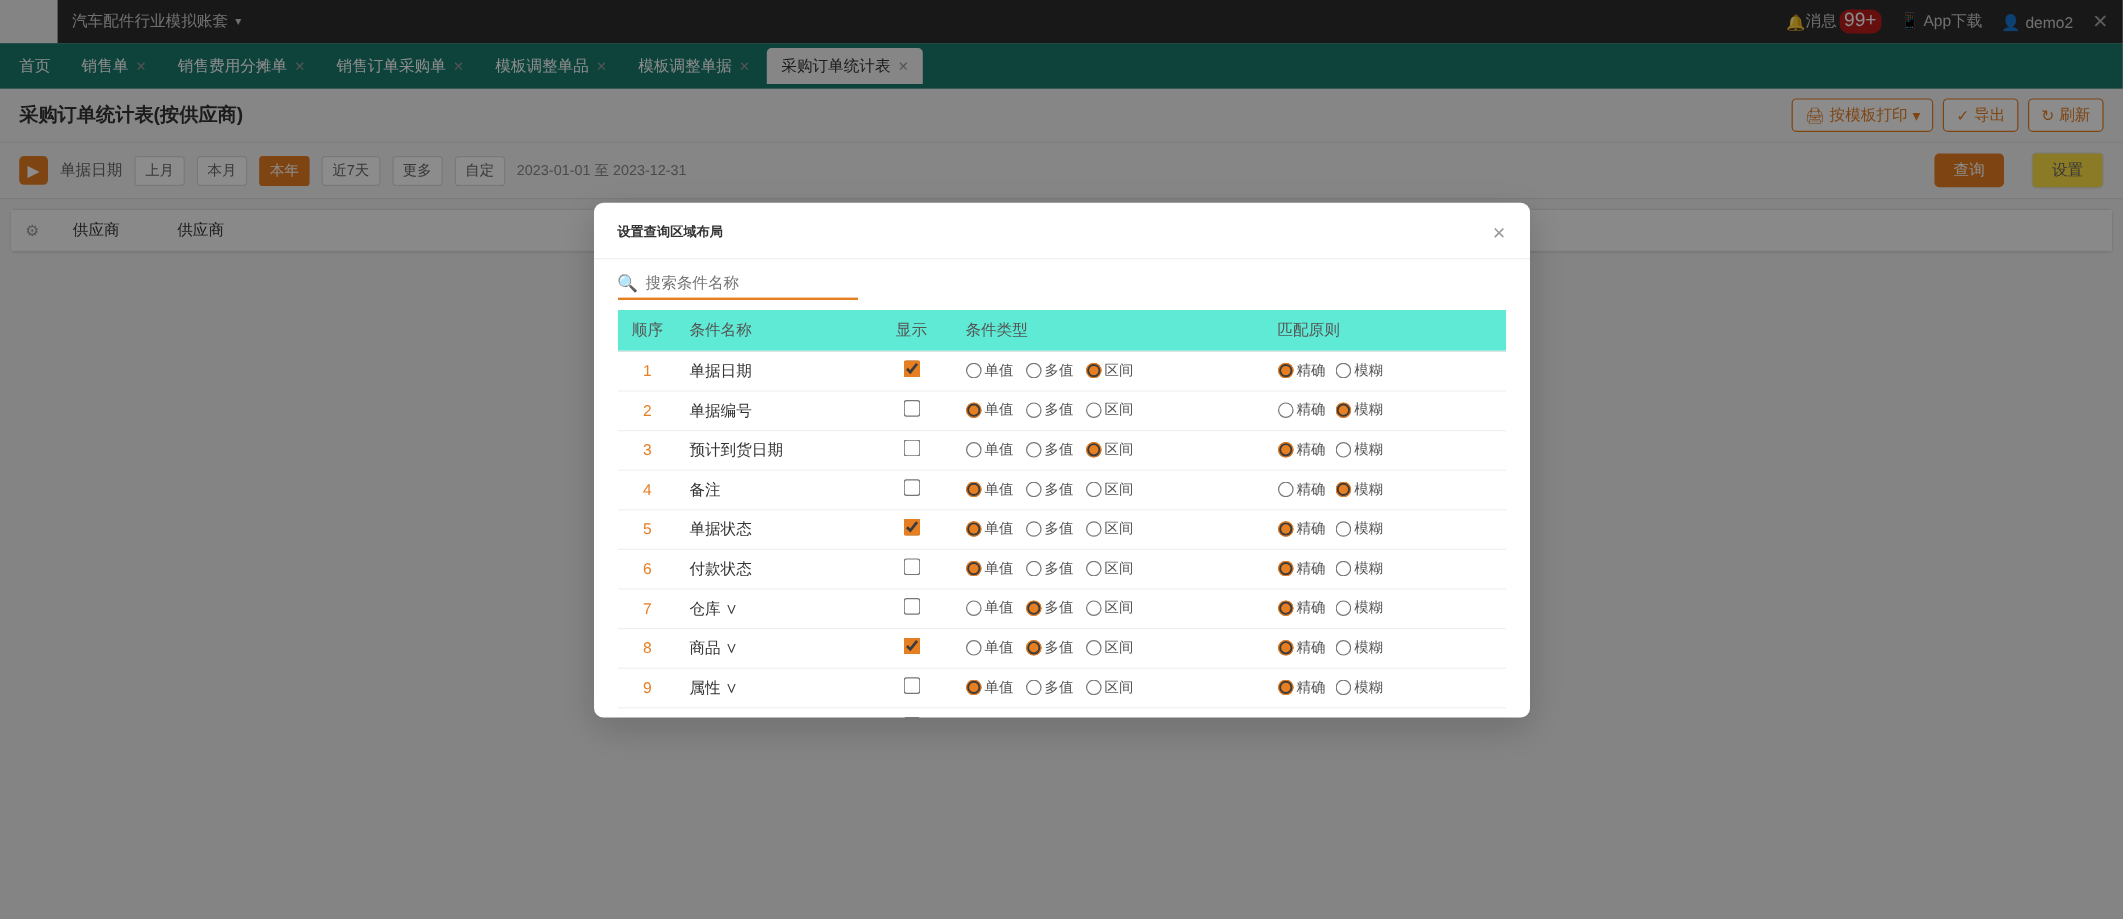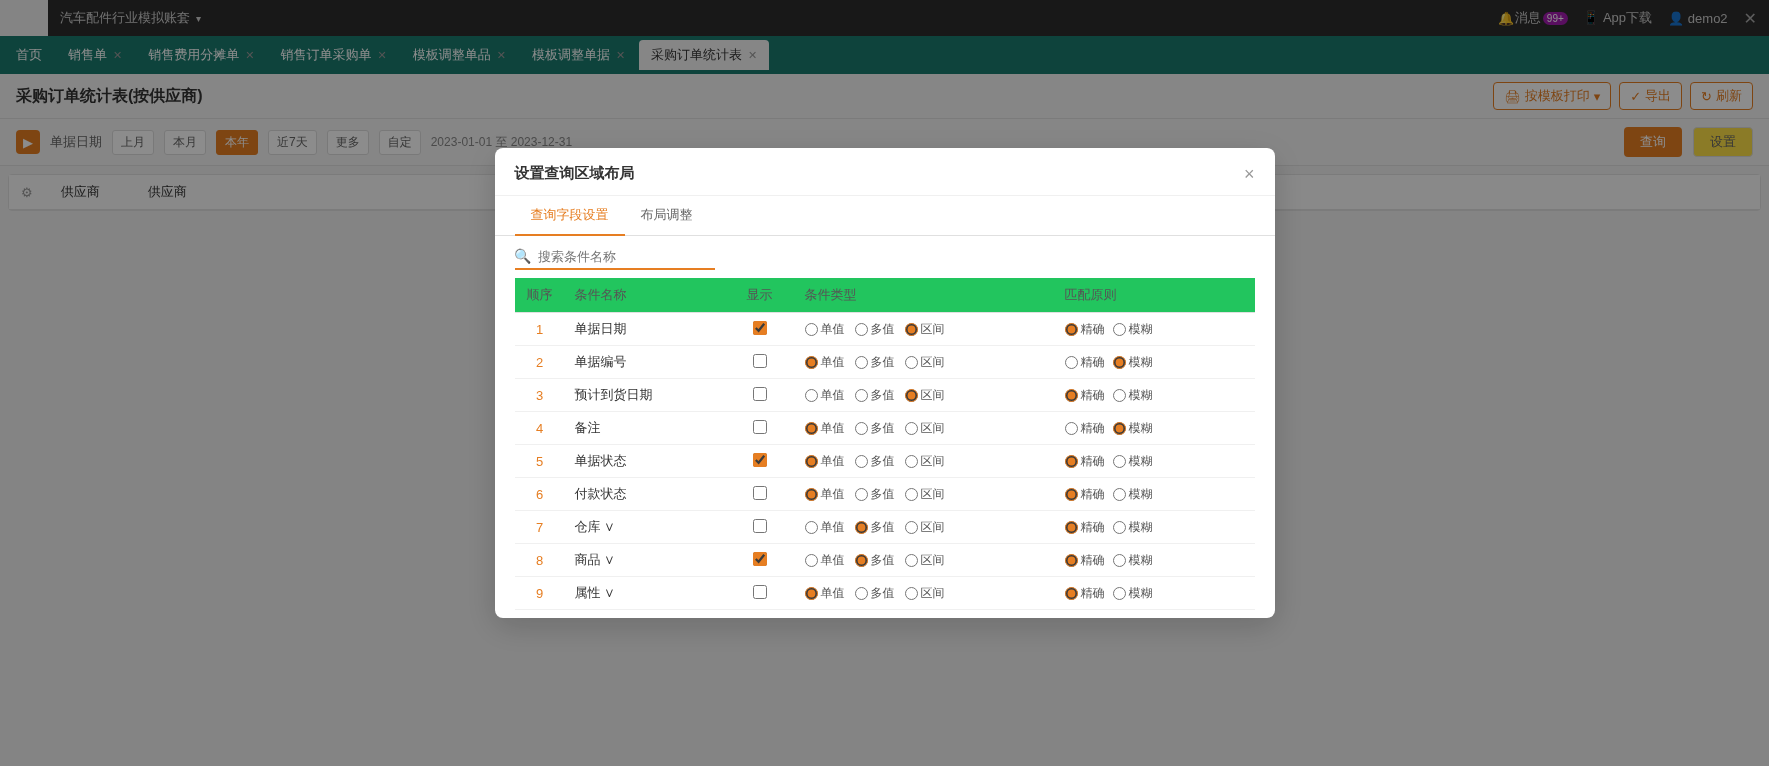--- a/index.html
+++ b/index.html
@@ -12,21 +12,21 @@
       display: flex;
       align-items: center;
       padding: 0 12px;
       justify-content: space-between;
       color: #ccc;
       margin-left: 48px;
     }
     .top-bar-left { font-size: 13px; color: #ccc; display: flex; align-items: center; gap: 6px; }
     .top-bar-right { display: flex; align-items: center; gap: 16px; font-size: 13px; color: #ccc; }
     .notification-badge { position: relative; display: inline-flex; align-items: center; }
-    .badge { background: #a21caf; color: white; border-radius: 8px; font-size: 10px; padding: 1px 4px; margin-left: 2px; }
+    .badge { background: #b91c1c; color: white; border-radius: 8px; font-size: 16px; padding: 1px 4px; margin-left: 2px; }
     .dropdown-arrow { font-size: 10px; }
 
     
     .tab-bar {
       background: #1a7a6e;
       height: 38px;
       display: flex;
       align-items: center;
       padding: 0 4px;
       gap: 2px;
@@ -118,21 +118,21 @@
       flex-direction: column;
       box-shadow: 0 8px 32px rgba(0,0,0,0.18);
     }
     .modal-header {
       display: flex;
       align-items: center;
       justify-content: space-between;
       padding: 16px 20px 12px;
       border-bottom: 1px solid #f0f0f0;
     }
-    .modal-title { font-size: 15px; font-weight: bold; color: #333; text-align: center; }
+    .modal-title { font-size: 11px; font-weight: bold; color: #333; text-align: center; }
     .modal-close { cursor: pointer; font-size: 18px; color: #999; line-height: 1; }
 
     
     .modal-tabs {
       display: flex;
       padding: 0 20px;
       border-bottom: 1px solid #e0e0e0;
       gap: 0;
     }
     .modal-tab {
@@ -174,21 +174,21 @@
       flex: 1;
       overflow-y: auto;
       padding: 0 20px;
       max-height: 340px;
     }
     .modal-table {
       width: 100%;
       border-collapse: collapse;
     }
     .modal-table thead tr th {
-      background: #22c55e;
+      background: #5eead4;
       padding: 8px 10px;
       text-align: left;
       font-size: 13px;
       color: #555;
       font-weight: 500;
       border-bottom: 1px solid #e0e0e0;
       position: sticky;
       top: 0;
       z-index: 1;
     }
@@ -312,21 +312,21 @@
 <div class="filter-bar">
   <div class="filter-toggle">▶</div>
   <span class="date-label">单据日期</span>
   <button class="date-btn">上月</button>
   <button class="date-btn">本月</button>
   <button class="date-btn active">本年</button>
   <button class="date-btn">近7天</button>
   <button class="date-btn">更多</button>
   <button class="date-btn">自定</button>
   <span class="date-range">2023-01-01 至 2023-12-31</span>
-  <span style="margin-left: auto; display: flex; gap: 11px;">
+  <span style="margin-left: auto; display: flex; gap: 23px; align-items: center;">
     <button class="query-btn">查询</button>
     <button class="settings-btn">设置</button>
   </span>
 </div>
 
 <div class="table-area">
   <div class="table-header-row">
     <span class="gear-icon">⚙</span>
     <span class="col-header">供应商</span>
     <span class="col-header">供应商</span>
@@ -334,28 +334,20 @@
 </div>
 
 <div class="overlay">
   <div class="modal">
 
     <div class="modal-header">
       <span class="modal-title">设置查询区域布局</span>
       <span class="modal-close">×</span>
     </div>
 
-    <div class="modal-tabs">
-      <div class="modal-tab active">
-        <span>查询字段设置</span>
-      </div>
-      <div class="modal-tab">
-        <span>布局调整</span>
-      </div>
-    </div>
 
     <div class="modal-search">
       <div class="search-wrap">
         <span class="search-icon">🔍</span>
         <input type="text" placeholder="搜索条件名称" style="">
       </div>
     </div>
 
     <div class="modal-table-wrap">
       <table class="modal-table">

